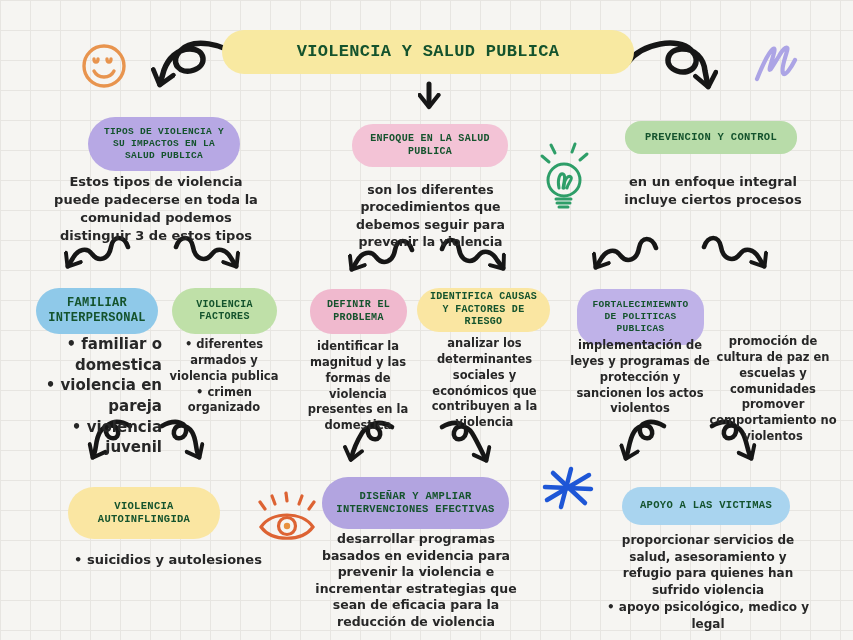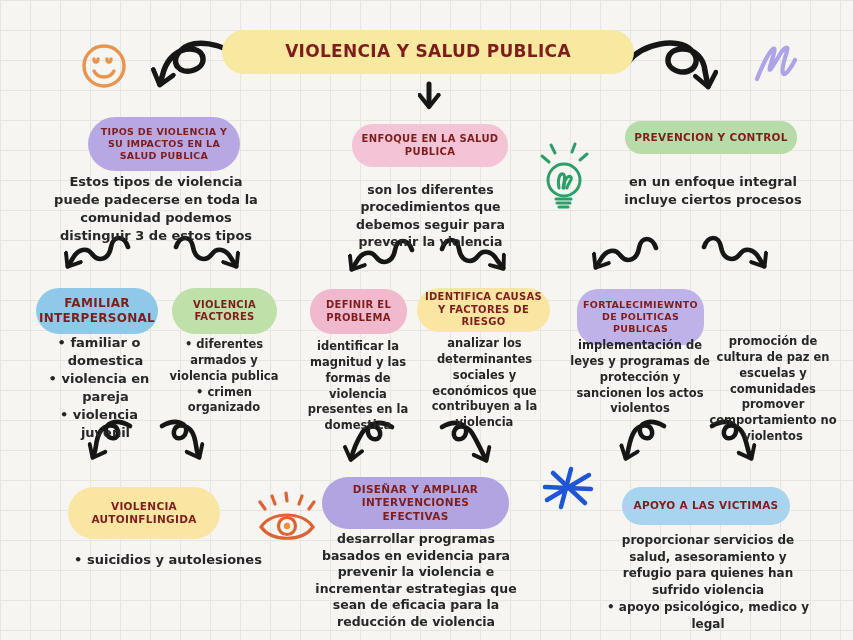--- a/index.html
+++ b/index.html
@@ -8,22 +8,22 @@
     position:relative; width:853px; height:640px; margin:0 auto; overflow:hidden;
     background-color:#f6f5f2;
     background-image:
       linear-gradient(#e7e5e1 1px, transparent 1px),
       linear-gradient(90deg, #e7e5e1 1px, transparent 1px);
     background-size:30px 30px;
   }
   .overlay { position:absolute; left:0; top:0; pointer-events:none; }
   .pill {
     position:absolute; display:flex; align-items:center; justify-content:center;
-    text-align:center; font-weight:700; color:#7f1d1d; letter-spacing:.3px;
-    line-height:1.25; padding:2px 8px; box-sizing:border-box;
+    text-align:center; font-weight:700; color:#14532d; letter-spacing:.3px;
+    line-height:1.25; padding:2px 8px; box-sizing:border-box;font-family:Liberation Mono, monospace;
   }
   .desc {
     position:absolute; font-weight:700; color:#272727; text-align:center;
     line-height:1.38; box-sizing:border-box;
   }
   ul.bullets { margin:0; padding:0; list-style:none; }
   ul.bullets li { padding-left:13px; text-indent:-13px; }
   ul.bullets li::before { content:"\2022\00a0"; }
   ul.bullets.centered li { padding-left:0; text-indent:0; }
 
@@ -129,21 +129,21 @@
   <div class="desc" style="left:328px; top:181px; width:205px; font-size:12.5px;">son los diferentes procedimientos que debemos seguir para prevenir la violencia</div>
 
   <div class="pill c-green" style="left:625px; top:121px; width:172px; height:33px; border-radius:16px; font-size:10.5px;">
     <span>PREVENCION Y CONTROL</span>
   </div>
   <div class="desc" style="left:618px; top:173px; width:190px; font-size:13px;">en un enfoque integral incluye ciertos procesos</div>
 
   <div class="pill c-blue" style="left:36px; top:288px; width:122px; height:46px; border-radius:23px; font-size:12px;">
     <span>FAMILIAR INTERPERSONAL</span>
   </div>
-  <ul class="bullets desc" style="left:30px; top:334px; width:132px; font-size:13px; text-align:center;padding-left:6px;">
+  <ul class="bullets desc" style="left:30px; top:334px; width:132px; font-size:15px; text-align:right;padding-left:6px;">
     <li>familiar o domestica</li>
     <li>violencia en pareja</li>
     <li>violencia juvenil</li>
   </ul>
 
   <div class="pill c-green2" style="left:172px; top:288px; width:105px; height:46px; border-radius:23px; font-size:10px;">
     <span>VIOLENCIA FACTORES</span>
   </div>
   <ul class="bullets centered desc" style="left:166px; top:337px; width:116px; font-size:11.5px;">
     <li>diferentes armados y violencia publica</li>

